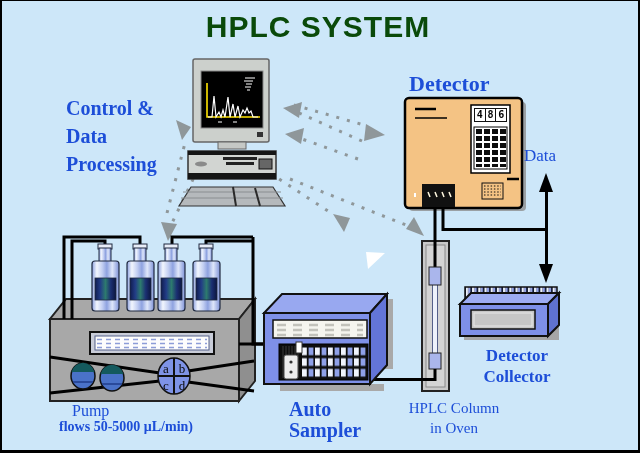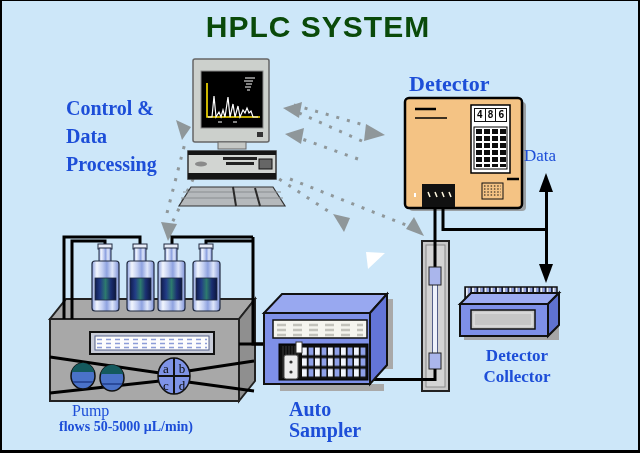--- a/index.html
+++ b/index.html
@@ -302,20 +302,22 @@
 Data
 Processing</div>
   <div class="lbl" id="detector-label">Detector</div>
   <div class="lbl" id="waste-label">Data</div>
   <div class="lbl" id="fraction-label">Detector
 Collector</div>
   <div class="lbl" id="pump-label">Pump</div>
   <div class="lbl" id="pump-flow-label">flows 50-5000 μL/min)</div>
   <div class="lbl" id="auto-label">Auto
 Sampler</div>
+  <div class="lbl" id="column-label">HPLC Column
+in Oven</div>
 
   <div id="detector-display">
     <span>4</span>
     <span>8</span>
     <span>6</span>
   </div>
 
   <div class="lbl dial-letter" id="dial-a">a</div>
   <div class="lbl dial-letter" id="dial-b">b</div>
   <div class="lbl dial-letter" id="dial-c">c</div>

